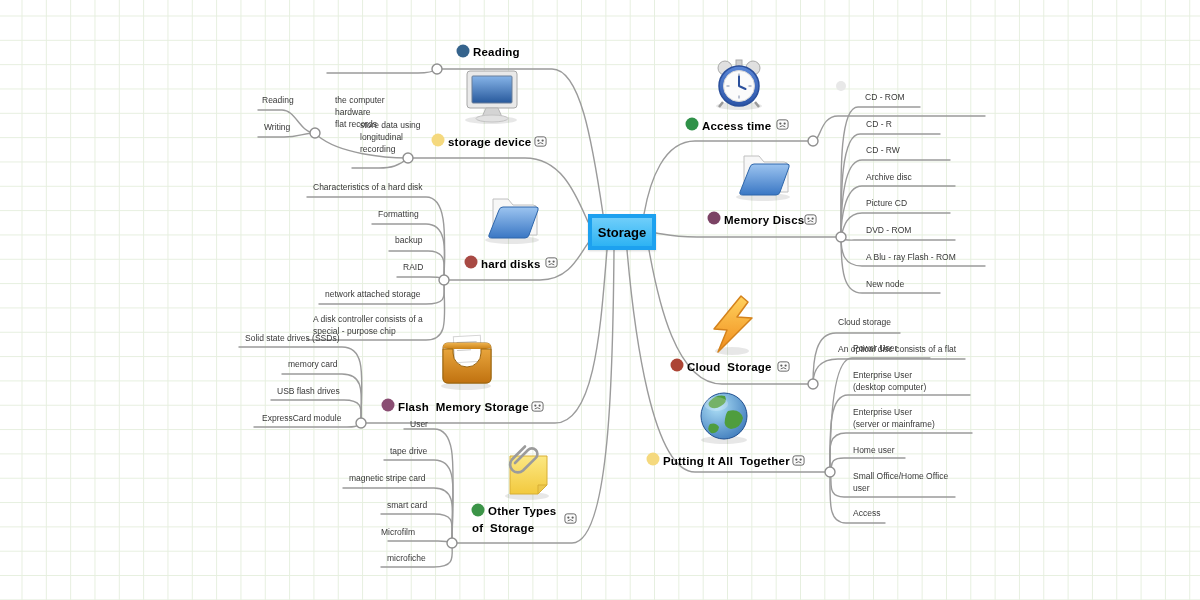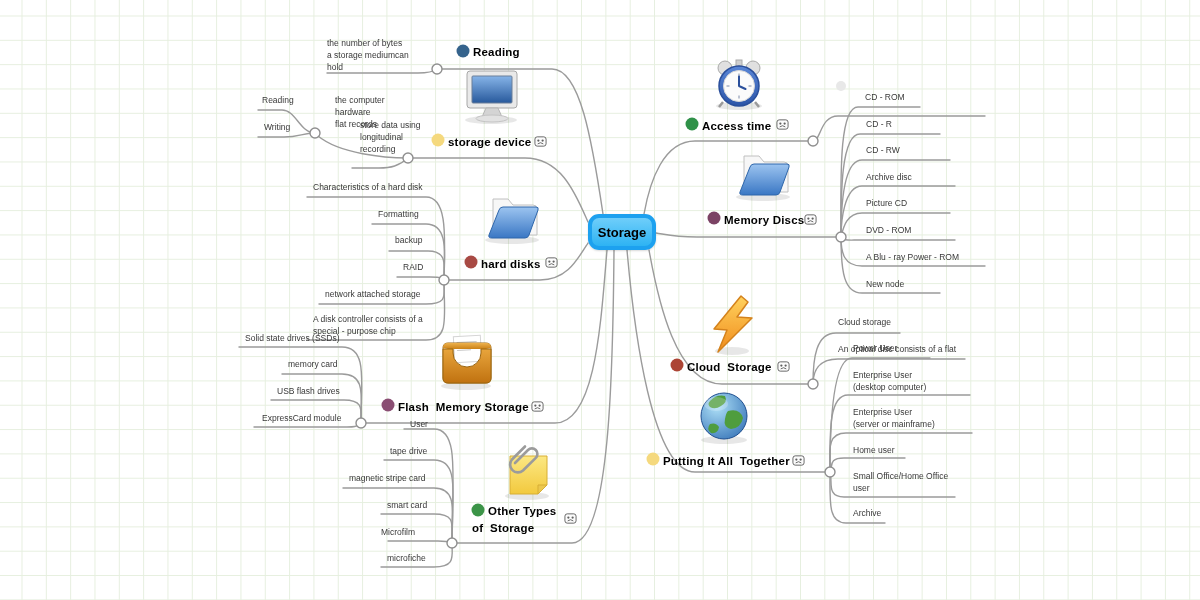--- a/index.html
+++ b/index.html
@@ -12,21 +12,21 @@
     font-family:"Liberation Sans",sans-serif;
   }
   svg.wire{position:absolute;left:0;top:0;}
   .cl{position:absolute;font:8.5px/12px "Liberation Sans",sans-serif;color:#383838;white-space:pre-wrap;}
   .tl{position:absolute;font:bold 11.5px/17px "Liberation Sans",sans-serif;color:#000;white-space:pre-wrap;letter-spacing:.2px;}
   .ind16{text-indent:16px;}
   .ind11{text-indent:11px;}
   .rootbox{
     position:absolute;left:588px;top:214px;width:60px;height:28px;
     background:linear-gradient(#6fcefa,#2eb3f3);
-    border:4px solid #1da1ef;border-radius:11px;
+    border:4px solid #1da1ef;border-radius:0;
     display:flex;align-items:center;justify-content:center;
     font:bold 13px "Liberation Sans",sans-serif;color:#000;
     box-shadow:0 1px 2px rgba(0,0,0,.15);
   }
 </style>
 </head>
 <body>
 
 <div class="canvas">
 
@@ -230,23 +230,20 @@
 <div class="tl" style="left:448px;top:134px">storage device</div>
 <div class="tl" style="left:481px;top:256px">hard disks</div>
 <div class="tl" style="left:398px;top:399px">Flash  Memory Storage</div>
 <div class="tl ind16" style="left:472px;top:503px">Other Types
 of  Storage</div>
 <div class="tl" style="left:702px;top:118px">Access time</div>
 <div class="tl" style="left:724px;top:212px">Memory Discs</div>
 <div class="tl" style="left:687px;top:359px">Cloud  Storage</div>
 <div class="tl" style="left:663px;top:453px">Putting It All  Together</div>
 
-<div class="cl" style="left:327px;top:37px">the number of bytes
-a storage mediumcan
-hold</div>
 <div class="cl" style="left:335px;top:94px">the computer
 hardware
 flat records</div>
 <div class="cl" style="left:262px;top:94px">Reading</div>
 <div class="cl" style="left:264px;top:121px">Writing</div>
 <div class="cl" style="left:360px;top:119px">store data using
 longitudinal
 recording</div>
 <div class="cl" style="left:313px;top:181px">Characteristics of a hard disk</div>
 <div class="cl" style="left:378px;top:208px">Formatting</div>
@@ -264,27 +261,27 @@
 <div class="cl" style="left:349px;top:472px">magnetic stripe card</div>
 <div class="cl" style="left:387px;top:499px">smart card</div>
 <div class="cl" style="left:381px;top:526px">Microfilm</div>
 <div class="cl" style="left:387px;top:552px">microfiche</div>
 <div class="cl" style="left:865px;top:91px">CD - ROM</div>
 <div class="cl" style="left:866px;top:118px">CD - R</div>
 <div class="cl" style="left:866px;top:144px">CD - RW</div>
 <div class="cl" style="left:866px;top:171px">Archive disc</div>
 <div class="cl" style="left:866px;top:197px">Picture CD</div>
 <div class="cl" style="left:866px;top:224px">DVD - ROM</div>
-<div class="cl" style="left:866px;top:251px">A Blu - ray Power - ROM</div>
+<div class="cl" style="left:866px;top:251px">A Blu - ray Flash - ROM</div>
 <div class="cl" style="left:866px;top:278px">New node</div>
 <div class="cl" style="left:838px;top:316px">Cloud storage</div>
 <div class="cl" style="left:838px;top:343px">An optical disc consists of a flat</div>
 <div class="cl" style="left:853px;top:342px">Power User</div>
 <div class="cl" style="left:853px;top:369px">Enterprise User
 (desktop computer)</div>
 <div class="cl" style="left:853px;top:406px">Enterprise User
 (server or mainframe)</div>
 <div class="cl" style="left:853px;top:444px">Home user</div>
 <div class="cl" style="left:853px;top:470px">Small Office/Home Office
 user</div>
-<div class="cl" style="left:853px;top:507px">Archive</div>
+<div class="cl" style="left:853px;top:507px">Access</div>
 
 </div>
 
 </body></html>

